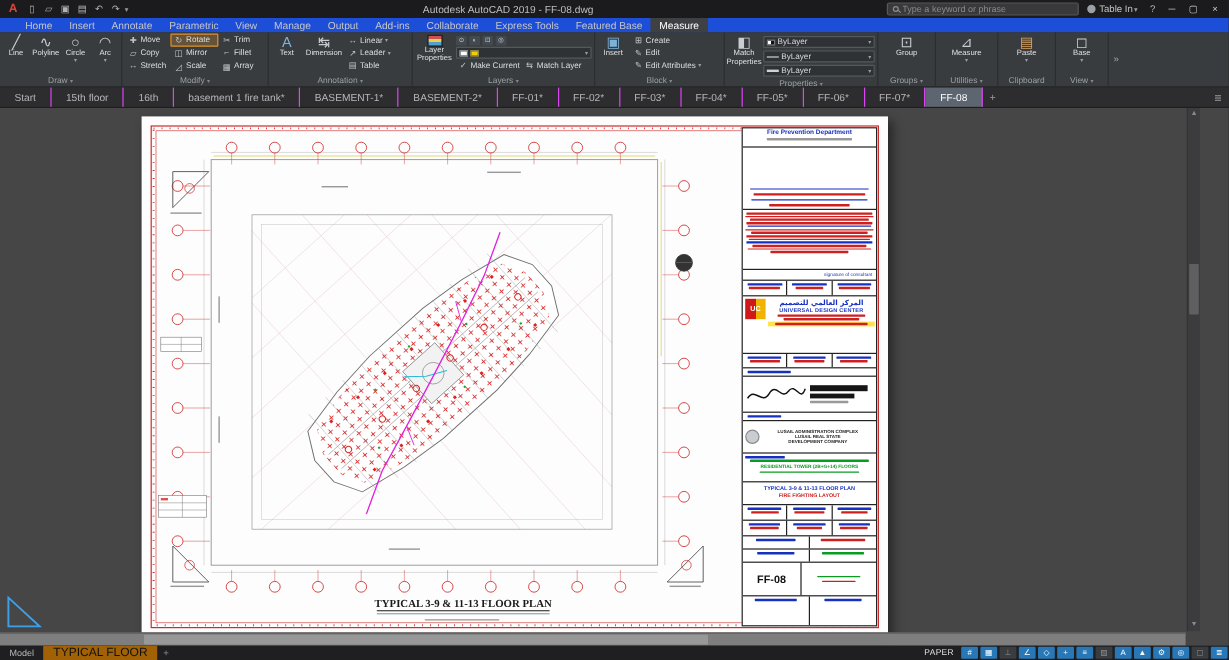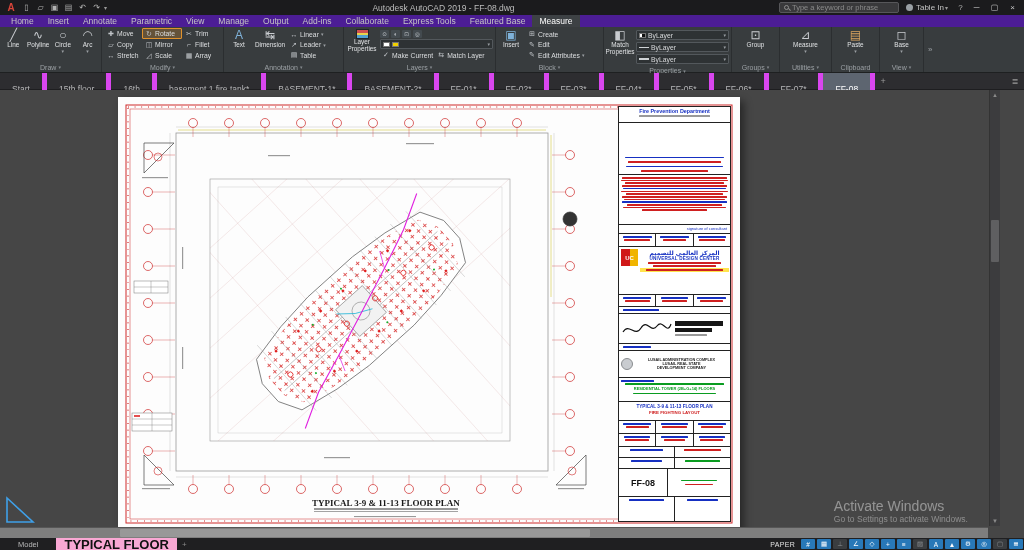--- a/index.html
+++ b/index.html
@@ -8,32 +8,32 @@
   .app{width:1024px;height:550px;display:flex;flex-direction:column}
 
   
   .titlebar{height:15px;background:#1b1b1d;display:flex;align-items:center;gap:1px;
     padding:0 3px;color:#c3c3c3;font-size:8.5px;flex:0 0 15px}
   .acad-logo{color:#d8453a;font-weight:bold;font-size:10px;width:16px;text-align:center}
   .qicon{width:13px;text-align:center;font-size:8px;color:#b2b2b2}
   .qcaret{font-size:6px;color:#9a9a9a;width:8px}
   .tspacer{flex:1}
   .ttitle{color:#bdbdbd;font-size:8.5px;white-space:nowrap}
-  .searchbox{width:120px;height:11px;background:#39393b;border:1px solid #57575a;border-radius:2px;
+  .searchbox{width:160px;height:11px;background:#39393b;border:1px solid #57575a;border-radius:2px;
     display:flex;align-items:center;gap:3px;padding:0 4px;margin:0 4px}
   .mag{width:5px;height:5px;border:1px solid #8d8d8d;border-radius:50%;position:relative;flex:0 0 5px}
   .mag::after{content:"";position:absolute;width:3px;height:1px;background:#8d8d8d;
     transform:rotate(45deg);right:-3px;bottom:-1px}
   .sph{color:#8a8a8a;font-size:7.5px;white-space:nowrap;overflow:hidden}
   .person{width:7px;height:7px;border-radius:50%;background:#9aa0a5;margin:0 2px;flex:0 0 7px}
   .signin{color:#c3c3c3;font-size:8px;white-space:nowrap}
   .winbtn{width:17px;text-align:center;color:#c8c8c8;font-size:8px}
 
   
-  .rtabs{height:12px;background:#4c1d95;display:flex;align-items:stretch;padding-left:4px;flex:0 0 12px}
+  .rtabs{height:12px;background:#1d4ed8;display:flex;align-items:stretch;padding-left:14px;flex:0 0 12px}
   .rtab{padding:0 7px;font-size:8.5px;color:#c5c5c5;display:flex;align-items:center;white-space:nowrap}
   .rtab.active{background:#3d4144;color:#fff}
 
   
   .ribbon{height:46px;background:#383c3e;border-bottom:1px solid #1e2021;display:flex;flex:0 0 46px}
   .panel{display:flex;flex-direction:column;border-right:1px solid #2b2e30;flex:0 0 auto}
   .pbody{flex:1;display:flex;align-items:stretch;padding:1px 2px;gap:2px}
   .plabel{height:10px;font-size:7px;color:#9ba0a4;display:flex;align-items:center;justify-content:center;gap:2px}
   .pcaret{font-size:5px;color:#84898d}
   .bigbtn{width:26px;display:flex;flex-direction:column;align-items:center;justify-content:flex-start;gap:0}
@@ -54,22 +54,22 @@
   .swc{background:linear-gradient(90deg,#fff 50%,#111 50%)}
   .swline{width:10px;height:1px;background:#cfd3d6;border:none;flex:0 0 10px}
   .ddtext{font-size:6.8px;color:#d8dadc;flex:1;white-space:nowrap}
   .ddcaret{font-size:5px;color:#9a9fa3}
   .miniicons{display:flex;gap:2px;height:9px;align-items:center}
   .mi{width:9px;height:8px;background:#434a4f;color:#c7cbd0;font-size:5.5px;display:flex;align-items:center;justify-content:center;border-radius:1px}
   .overflow{color:#9ba0a4;font-size:8px;display:flex;align-items:center;padding:0 4px}
 
   
   .ftabs{height:17px;background:#2d2d30;display:flex;align-items:stretch;border-bottom:1px solid #1e1e20;flex:0 0 17px}
-  .ftab{padding:16px 12px;font-size:8.5px;color:#b6b6b8;display:flex;align-items:center;
-    border-right:5px solid #d946ef;white-space:nowrap}
+  .ftab{padding:0 12px;font-size:8.5px;color:#b6b6b8;display:flex;align-items:center;
+    border-right:1px solid #d946ef;white-space:nowrap}
   .ftab.active{background:#5d6570;color:#fff}
   .ftab-plus{width:16px;display:flex;align-items:center;justify-content:center;color:#9a9a9a;font-size:9px}
   .ftabs .tspacer{flex:1}
   .ftab-menu{width:18px;display:flex;align-items:center;justify-content:center;color:#9a9a9a;font-size:8px}
 
   
   .canvas{flex:1;position:relative;background:#464646;overflow:hidden}
   .paper{position:absolute;left:118px;top:7px;width:622px;height:434px;background:#fdfdfd;
     box-shadow:4px 4px 8px rgba(0,0,0,.45)}
   .plan-svg{position:absolute;left:0;top:0;width:622px;height:434px}
@@ -137,22 +137,22 @@
   .cmd-grip{color:#8a8a8a;font-size:7px}
   .cmd-wrench{color:#9a9a9a;font-size:7px}
   .cmd-text{color:#9a9a9a;font-size:8.5px;white-space:nowrap}
   .ucs{position:absolute;left:5px;bottom:14px}
   .watermark{position:absolute;right:56px;bottom:14px;text-align:left;pointer-events:none}
   .wm1{font-size:14px;color:rgba(255,255,255,.42)}
   .wm2{font-size:8.5px;color:rgba(255,255,255,.38)}
 
   
   .statusbar{height:12px;background:#1f1f21;display:flex;align-items:stretch;flex:0 0 12px}
-  .model-tab{padding:0 18px;font-size:7.5px;color:#b8b8b8;display:flex;align-items:center}
-  .layout-tab{padding:0 8px;font-size:13px;color:#111;background:#f9a8d4;display:flex;align-items:center;font-weight:bold}
+  .model-tab{padding:0 8px;font-size:7.5px;color:#b8b8b8;display:flex;align-items:center}
+  .layout-tab{padding:0 8px;font-size:10px;color:#111;background:#a16207;display:flex;align-items:center;font-weight:normal}
   .tab-plus{padding:0 5px;color:#8a8a8a;font-size:8px;display:flex;align-items:center}
   .sspacer{flex:1}
   .paper-btn{font-size:7px;color:#e2e2e2;display:flex;align-items:center;padding:0 5px;letter-spacing:.3px}
   .sicon{width:14px;margin:1px 1px;background:#2878b8;color:#fff;font-size:6.5px;
     display:flex;align-items:center;justify-content:center;border-radius:1px}
   .sicon.off{background:#3a3d40;color:#8c8f92}
 </style>
 </head>
 <body>
 
@@ -840,24 +840,20 @@
     </div>
     <div class="hscroll">
       <div class="hs-thumb"></div>
     </div>
 
     <svg class="ucs" width="30" height="30">
       <polygon points="2,28 28,28 2,4" fill="none" stroke="#3fa0e8" stroke-width="1.6"></polygon>
     </svg>
 
 
-    <div class="watermark">
-      <div class="wm1">Activate Windows</div>
-      <div class="wm2">Go to Settings to activate Windows.</div>
-    </div>
   </main>
 
   <footer class="statusbar">
     <div class="model-tab">Model</div>
     <div class="layout-tab">TYPICAL FLOOR</div>
     <div class="tab-plus">+</div>
     <div class="sspacer"></div>
     <div class="paper-btn">PAPER</div>
     <div class="sicon">#</div>
     <div class="sicon">▦</div>

